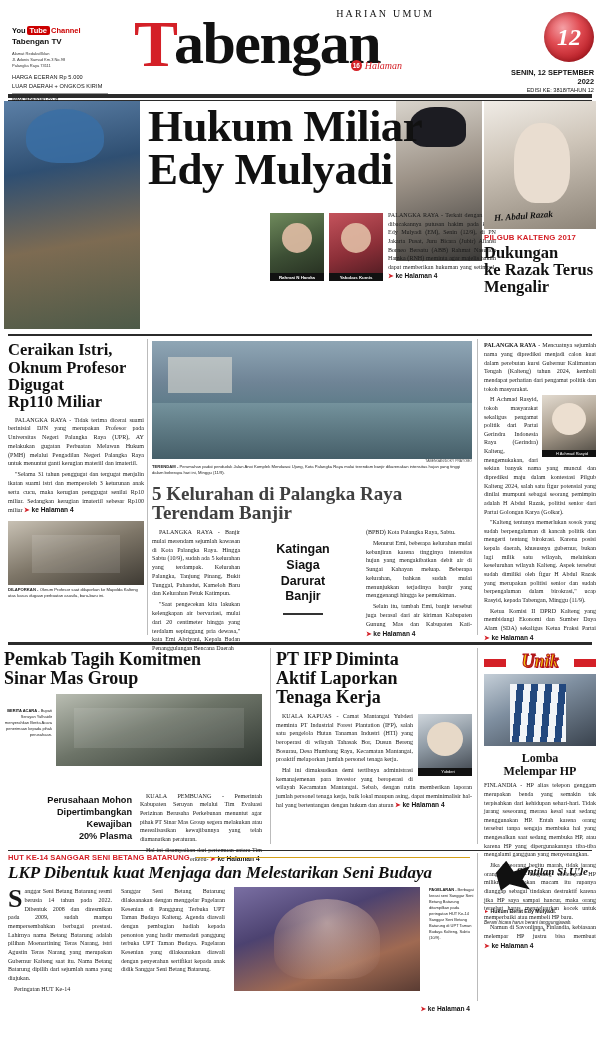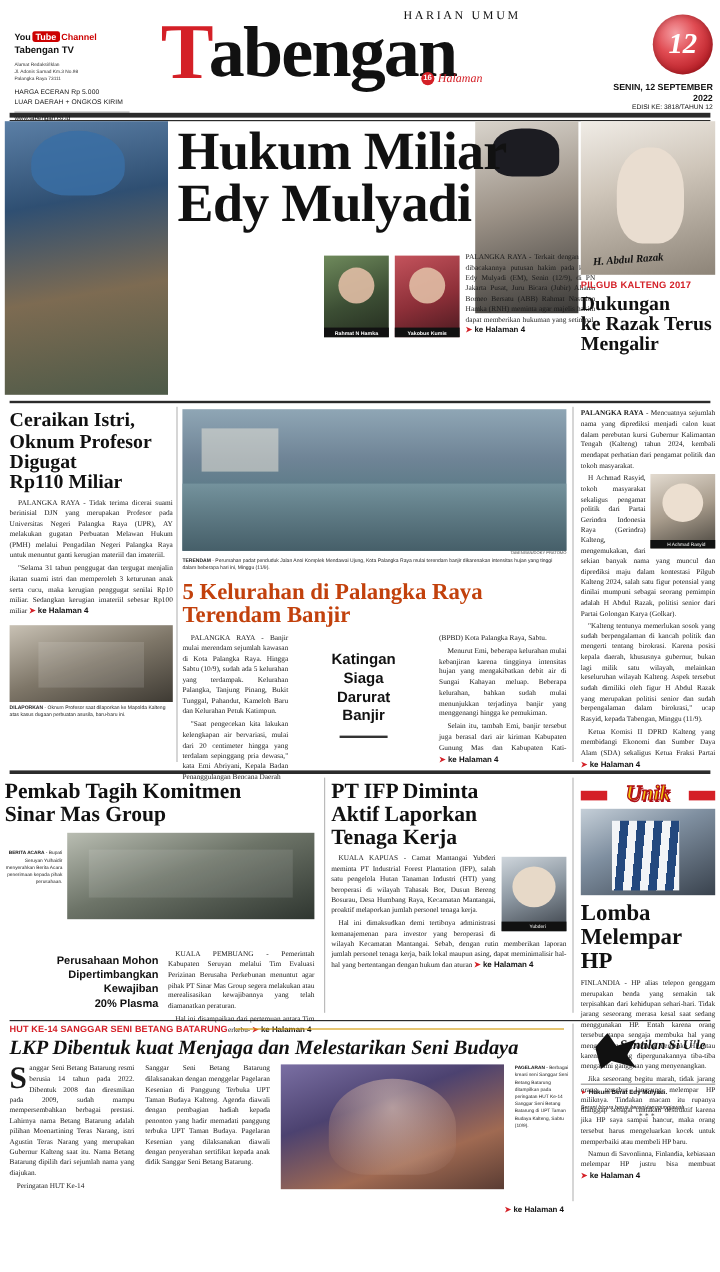--- a/index.html
+++ b/index.html
@@ -94,21 +94,21 @@
   .ca-photo::after { content:""; position:absolute; left:24px; top:14px; width:88px; height:38px; background:rgba(255,255,255,.12); }
   .ca-cap { font-family:"Liberation Sans",sans-serif; font-size:4.2px; line-height:1.4; color:#222; margin-top:2px; }
   .ca-cap b { font-weight:700; }
 
   .col-b { position:absolute; left: 152px; top: 2px; width: 320px; }
   .flood-photo { width: 320px; height: 118px; background: linear-gradient(180deg,#8fa6b5 0%,#6f8496 35%,#5a7a86 60%,#44606b 100%); position:relative; }
   .flood-photo::before { content:""; position:absolute; left:0; right:0; top:52%; bottom:0; background:linear-gradient(180deg, rgba(120,150,160,.85), rgba(70,95,105,.95)); }
   .flood-photo::after { content:""; position:absolute; left:16px; top:16px; width:64px; height:36px; background:rgba(230,225,215,.55); }
   .flood-credit { font-family:"Liberation Sans",sans-serif; font-size:3.4px; text-align:right; color:#444; }
   .flood-cap { font-family:"Liberation Sans",sans-serif; font-size:4.2px; line-height:1.45; color:#222; margin-top:1px; }
-  .b-title { font-family:"Liberation Serif",serif; font-weight:700; font-size:19px; line-height:1.04; margin-top:7px; color:#c2410c; }
+  .b-title { font-family:"Liberation Serif",serif; font-weight:700; font-size:19px; line-height:1.04; margin-top:7px; color:#404040; }
   .b-cols { display:flex; gap:26px; margin-top:5px; }
   .b-c1 { width: 98px; }
   .b-c2 { width: 82px; text-align:center; }
   .b-c3 { width: 118px; }
   .b-text { font-family:"Liberation Serif",serif; font-size:6.1px; line-height:1.44; text-align:justify; color:#1a1a1a; }
   .b-text p { text-indent:7px; margin-bottom:2px; }
   .sidebar-hl { font-family:"Liberation Sans",sans-serif; font-weight:700; font-size:12.5px; line-height:1.26; color:#111; margin-top:14px; }
   .sb-rule { width:40px; height:1.5px; background:#333; margin: 8px auto 8px auto; }
 
   .col-c { position:absolute; right: 4px; top: 2px; width: 112px; }
@@ -139,21 +139,21 @@
   .t3b-photo::after { content:""; position:absolute; left:9px; top:8px; width:36px; height:34px; border-radius:50%; background:#e7d9c8; }
 
   .t3c { position:absolute; right:4px; top:2px; width:112px; }
   .unik-band { position:relative; height: 24px; display:flex; align-items:center; justify-content:center; }
   .unik-band::before, .unik-band::after { content:""; position:absolute; top:9px; width:22px; height:8px; background:#d42027; }
   .unik-band::before { left:0; }
   .unik-band::after { right:0; }
   .unik-word { font-family:"Liberation Serif",serif; font-style:italic; font-weight:700; font-size:18px; color:#f2c20a; -webkit-text-stroke: 1px #b01018; text-shadow: 1px 1px 0 #b01018; }
   .unik-photo { width:112px; height: 72px; background: linear-gradient(155deg,#c5cfd8 0%,#7f8fa0 40%,#39424d 100%); position:relative; overflow:hidden; }
   .unik-photo::after { content:""; position:absolute; left:26px; top:10px; width:56px; height:58px; background: repeating-linear-gradient(95deg,#f2f4f7 0 7px,#23487e 7px 14px); }
-  .unik-title { font-family:"Liberation Serif",serif; font-weight:700; font-size:19px; line-height:1.06; text-align:left; margin-top:6px; color:#111; }
+  .unik-title { font-family:"Liberation Serif",serif; font-weight:700; font-size:12px; line-height:1.06; text-align:center; margin-top:6px; color:#111; }
   .unik-body { font-family:"Liberation Serif",serif; font-size:6.05px; line-height:1.43; text-align:justify; margin-top:4px; color:#1a1a1a; }
   .unik-body p { text-indent:6px; margin-bottom:2px; }
 
   
   .bottom { position:relative; height: 150px; padding: 0 8px; }
   .kicker-row { display:flex; align-items:center; gap:6px; width: 462px; }
   .kicker-red { font-family:"Liberation Sans",sans-serif; font-weight:700; font-size:7.6px; color:#d42027; letter-spacing:.1px; background:#fff; white-space:nowrap; }
   .kicker-line { flex:1; height:1.5px; background:#d4a017; }
   .bt-title { font-family:"Liberation Serif",serif; font-weight:700; font-style:italic; font-size:17px; line-height:1.1; margin-top:2px; width:462px; color:#111; }
   .bt-cols { display:flex; gap:9px; margin-top:5px; }

